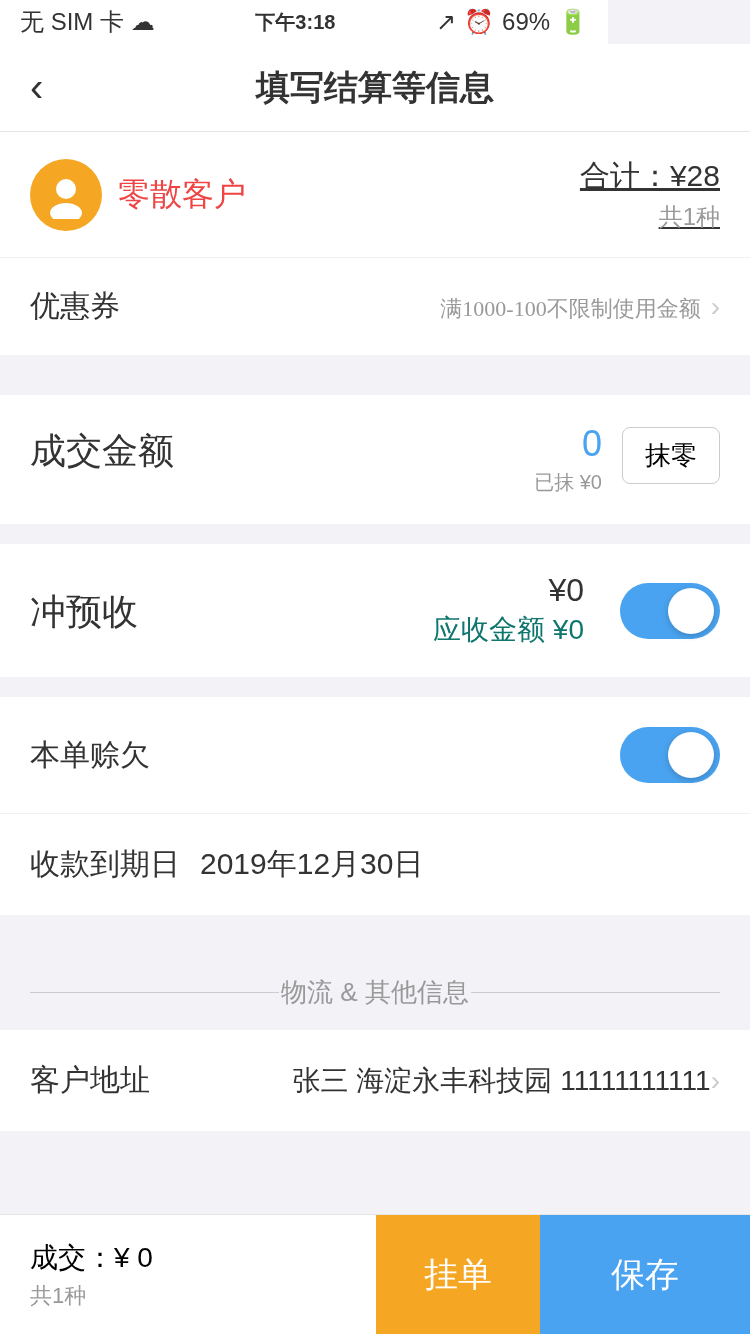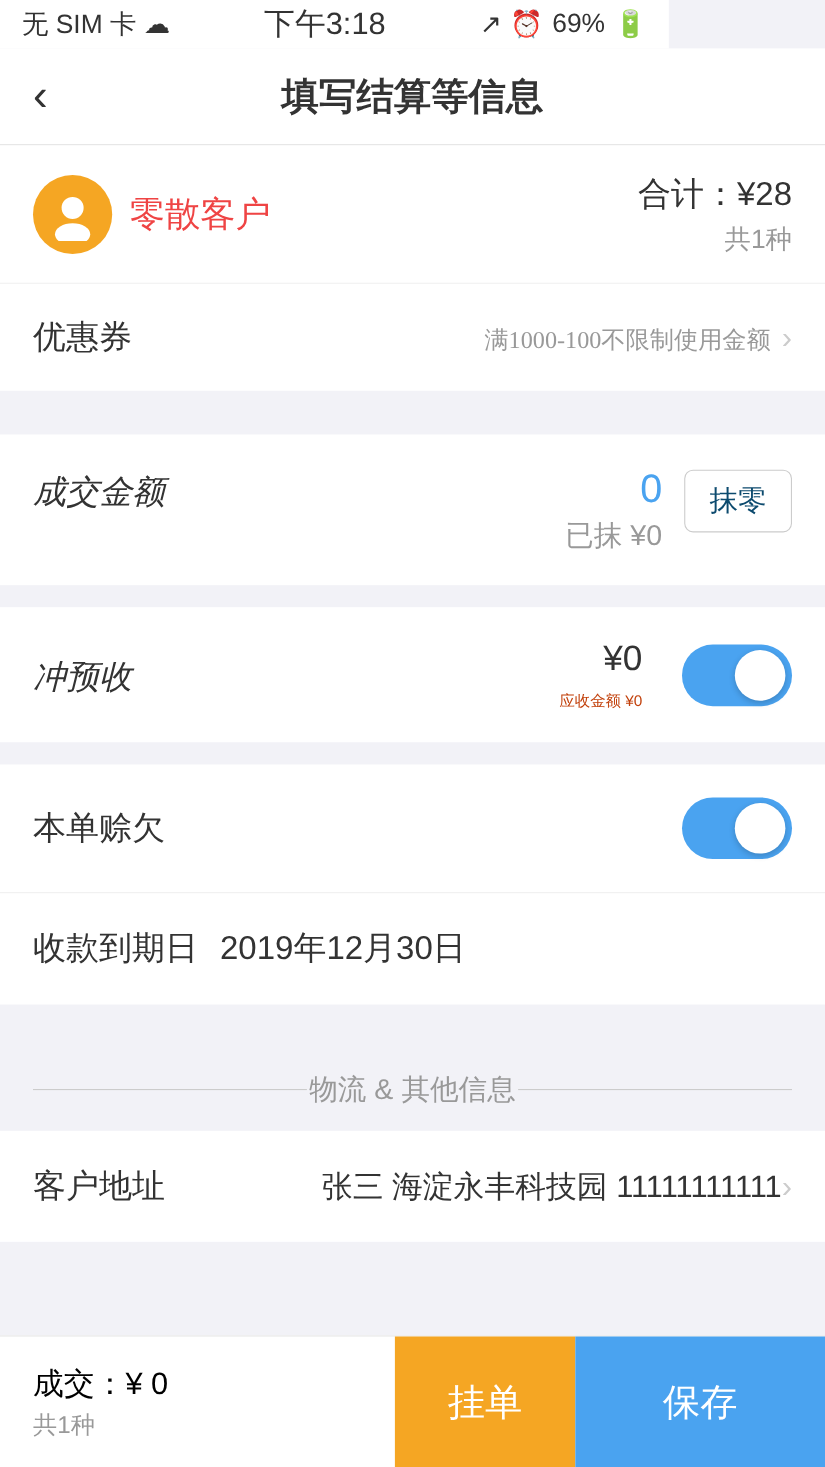--- a/index.html
+++ b/index.html
@@ -20,21 +20,21 @@
       height: 44px;
       background: #fff;
       display: flex;
       align-items: center;
       justify-content: space-between;
       padding: 0 20px;
       font-size: 24px;
       font-weight: 500;
     }
     .status-left { display: flex; align-items: center; gap: 10px; }
-    .status-center { font-size: 28px; font-weight: 400; }
+    .status-center { font-size: 20px; font-weight: 700; }
     .status-right { display: flex; align-items: center; gap: 8px; font-size: 24px; }
 
     
     .nav-bar {
       width: 750px;
       height: 88px;
       background: #fff;
       display: flex;
       align-items: center;
       justify-content: center;
@@ -82,21 +82,21 @@
       align-items: center;
       justify-content: center;
       overflow: hidden;
     }
     .avatar svg { width: 48px; height: 48px; }
     .customer-name {
       font-size: 32px;
       color: #ef4444;
       font-weight: 400;
     }
-    .customer-right { text-align: right; }
+    .customer-right { text-align: right; text-decoration: underline; }
     .total-amount {
       font-size: 30px;
       color: #333;
       font-weight: 400;
     }
     .total-count {
       font-size: 24px;
       color: #999;
       margin-top: 4px;
     }
@@ -150,43 +150,42 @@
     }
     .transaction-row {
       display: flex;
       align-items: flex-start;
       justify-content: space-between;
       padding: 28px 0;
       border-bottom: 1px solid #f0f0f0;
     }
     .transaction-row:last-child { border-bottom: none; }
     .row-label {
-      font-size: 30px;
+      font-size: 36px;
       color: #333;
       padding-top: 4px;
-      font-style: italic;
     }
     .row-right { display: flex; align-items: flex-start; gap: 20px; }
     .amount-block { text-align: right; }
     .amount-value {
       font-size: 36px;
       color: #4aa3f0;
       font-weight: 500;
     }
     .amount-sub {
-      font-size: 26px;
+      font-size: 20px;
       color: #999;
       margin-top: 4px;
     }
     .round-btn {
       border: 1.5px solid #ccc;
       border-radius: 8px;
       padding: 10px 22px;
       font-size: 26px;
-      color: #0c4a6e;
+      color: #000000;
       background: #fff;
       cursor: pointer;
       white-space: nowrap;
       margin-top: 4px;
     }
 
     
     .toggle-container {
       position: relative;
       width: 100px;
@@ -220,23 +219,23 @@
       padding: 28px 30px;
       background: #fff;
     }
     .prepay-right-block { text-align: right; margin-right: 20px; }
     .prepay-amount {
       font-size: 32px;
       color: #333;
       font-weight: 500;
     }
     .prepay-sub {
-      font-size: 14px;
-      color: #c2410c;
-      margin-top: 12px;
+      font-size: 28px;
+      color: #0f766e;
+      margin-top: 2px;
     }
     .prepay-right-wrap { display: flex; align-items: center; gap: 16px; }
 
     
     .credit-section {
       background: #fff;
       margin-bottom: 20px;
     }
     .credit-row {
       display: flex;
@@ -348,21 +347,21 @@
     }
     .bottom-btn-hold {
       width: 164px;
       background: #f5a623;
       display: flex;
       align-items: center;
       justify-content: center;
       cursor: pointer;
     }
     .bottom-btn-save {
-      width: 227px;
+      width: 210px;
       background: #4aa3f0;
       display: flex;
       align-items: center;
       justify-content: center;
       cursor: pointer;
     }
     .btn-text {
       font-size: 34px;
       color: #fff;
       font-weight: 500;

